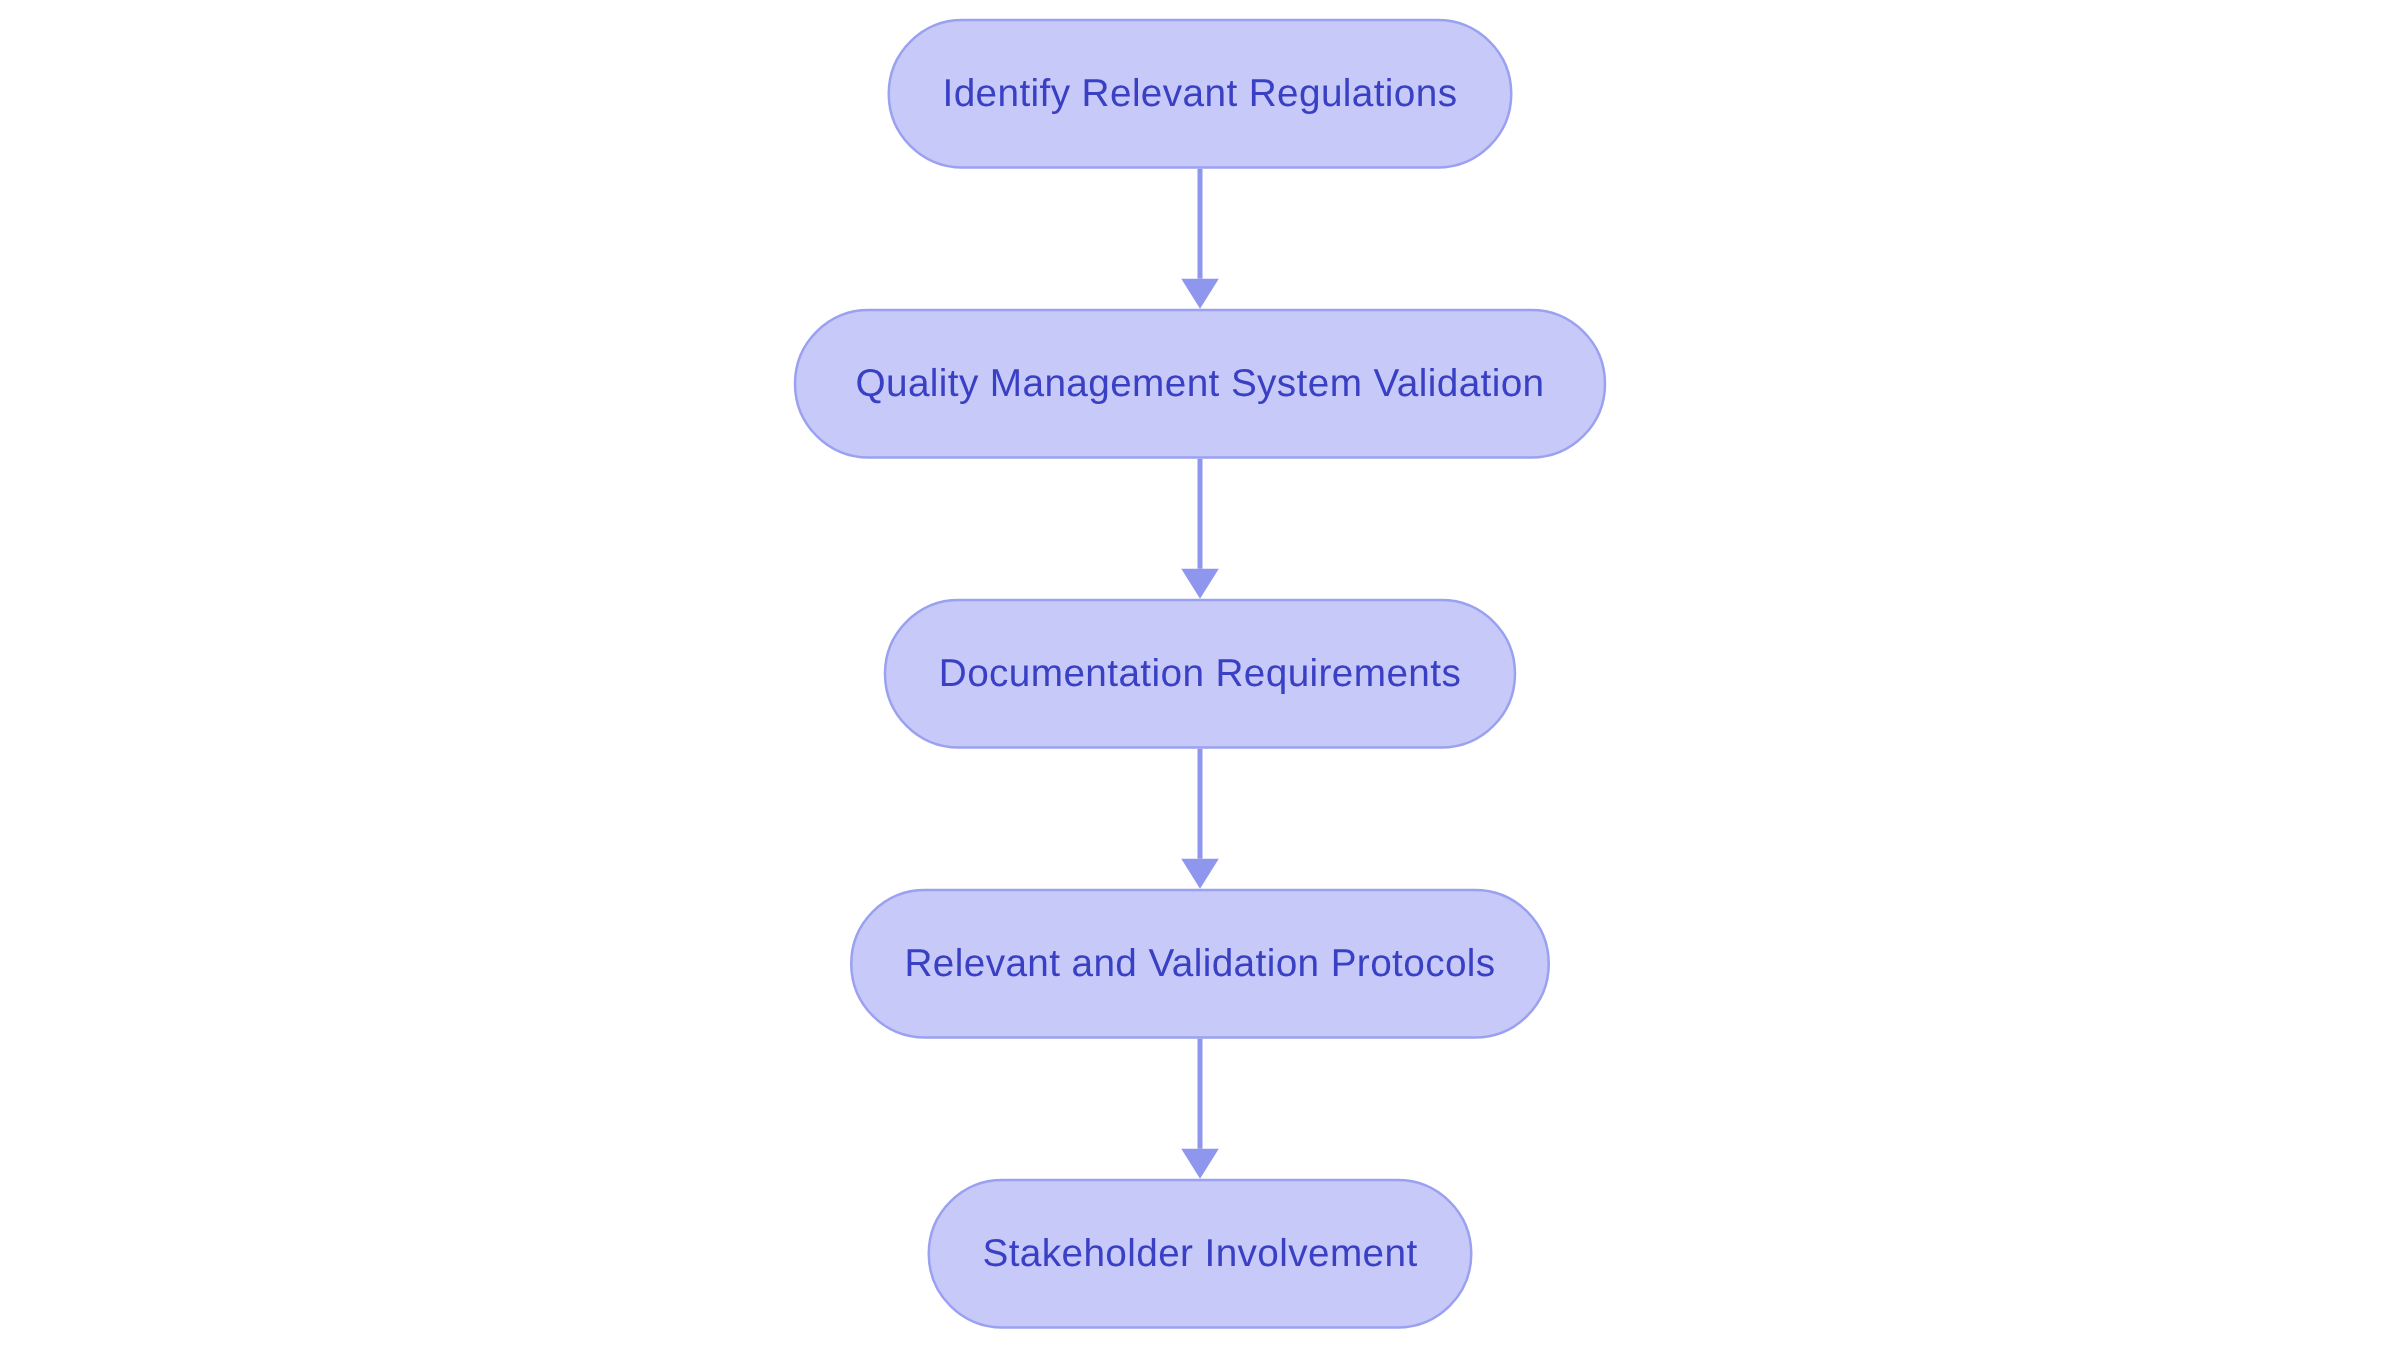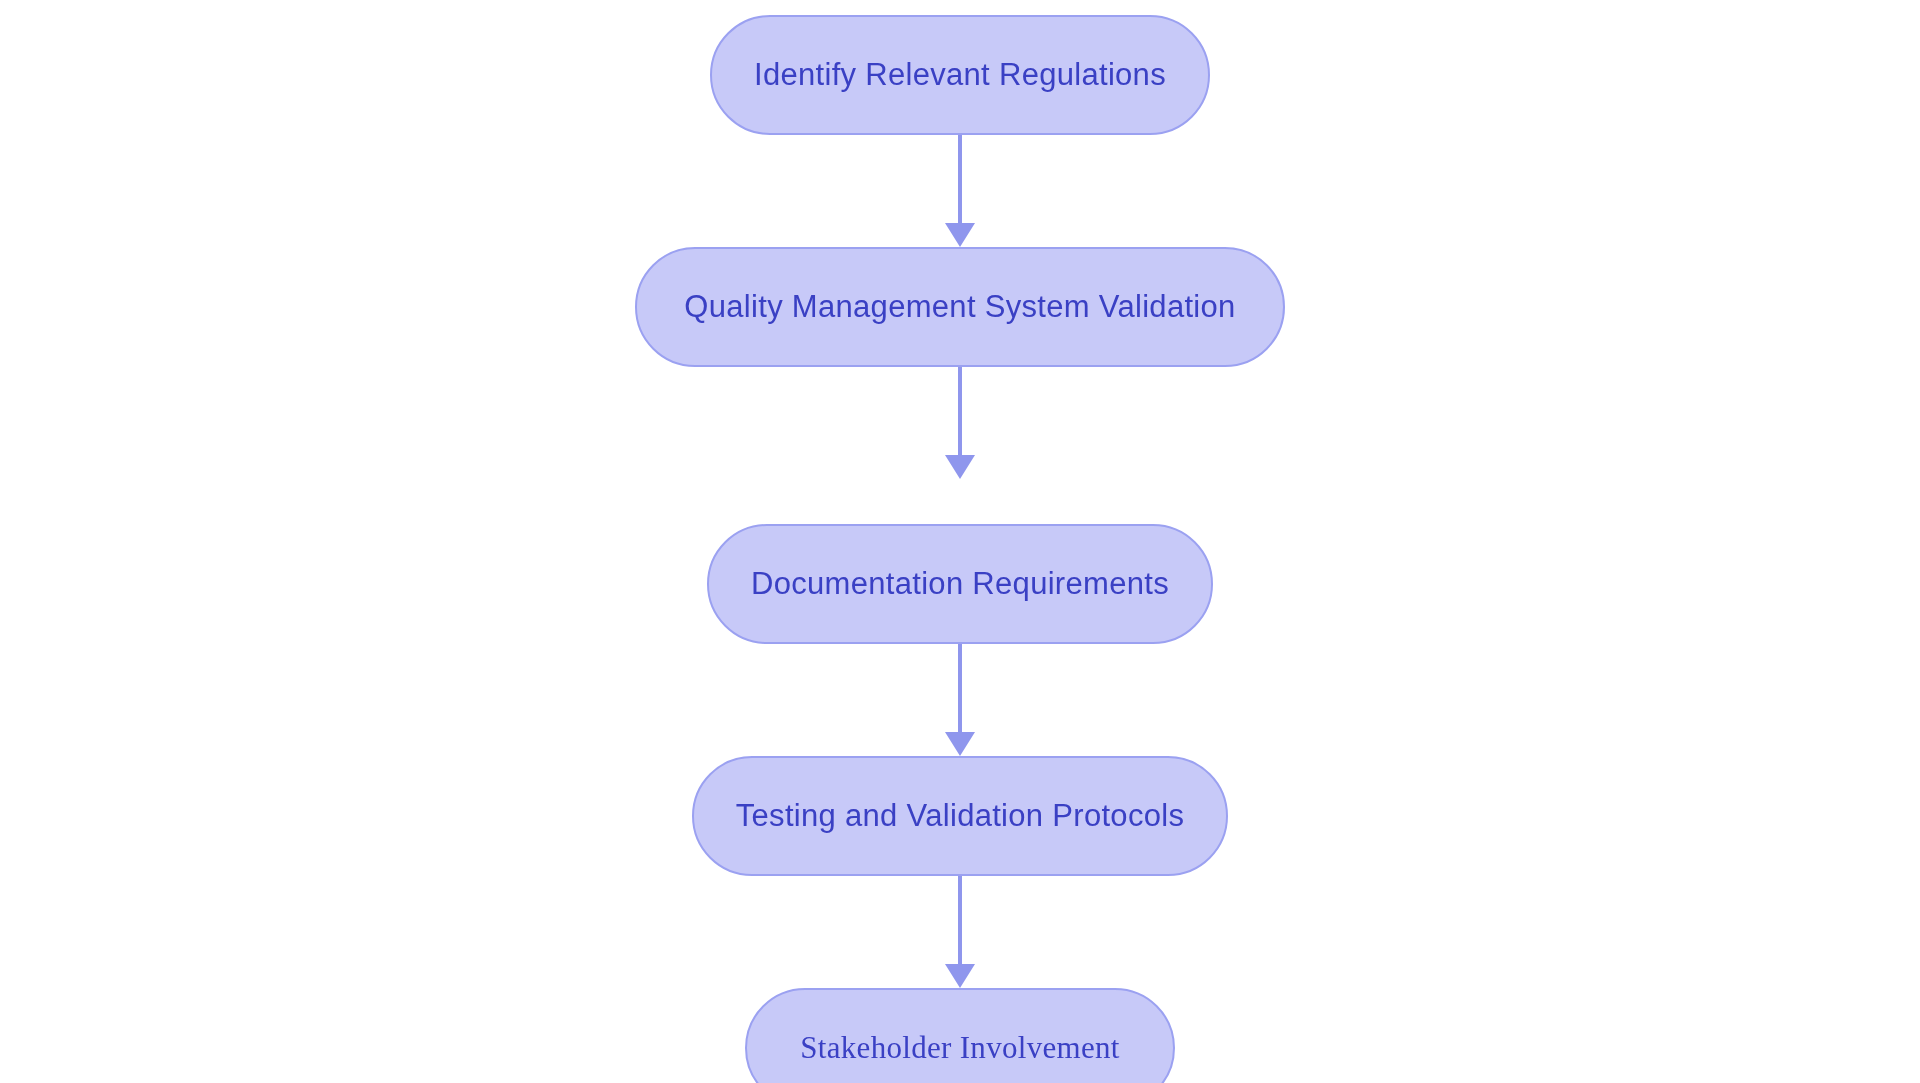--- a/index.html
+++ b/index.html
@@ -43,23 +43,23 @@
     justify-content: center;
     white-space: nowrap;
   }
   .node .label {
     font-size: 31px;
     letter-spacing: 0.3px;
     color: var(--node-text);
   }
   .node:nth-of-type(1) { min-width: 498px; }
   .node:nth-of-type(3) { min-width: 650px; }
-  .node:nth-of-type(5) { min-width: 500px; margin-top: 45px; }
+  .node:nth-of-type(5) { min-width: 500px; }
   .node:nth-of-type(7) { min-width: 524px; }
-  .node:nth-of-type(9) { min-width: 430px; font-family: Liberation Serif, serif; }
+  .node:nth-of-type(9) { min-width: 430px; }
   .arrow {
     height: 112px;
     display: flex;
     flex-direction: column;
     align-items: center;
   }
   .arrow .line {
     flex: 1 1 auto;
     width: 4px;
     background: var(--arrow);
@@ -99,21 +99,21 @@
     <div class="node">
       <span class="label">Documentation Requirements</span>
     </div>
 
     <div class="arrow">
       <div class="line"></div>
       <div class="head"></div>
     </div>
 
     <div class="node">
-      <span class="label">Testing and Validation Protocols</span>
+      <span class="label">Relevant and Validation Protocols</span>
     </div>
 
     <div class="arrow">
       <div class="line"></div>
       <div class="head"></div>
     </div>
 
     <div class="node">
       <span class="label">Stakeholder Involvement</span>
     </div>

